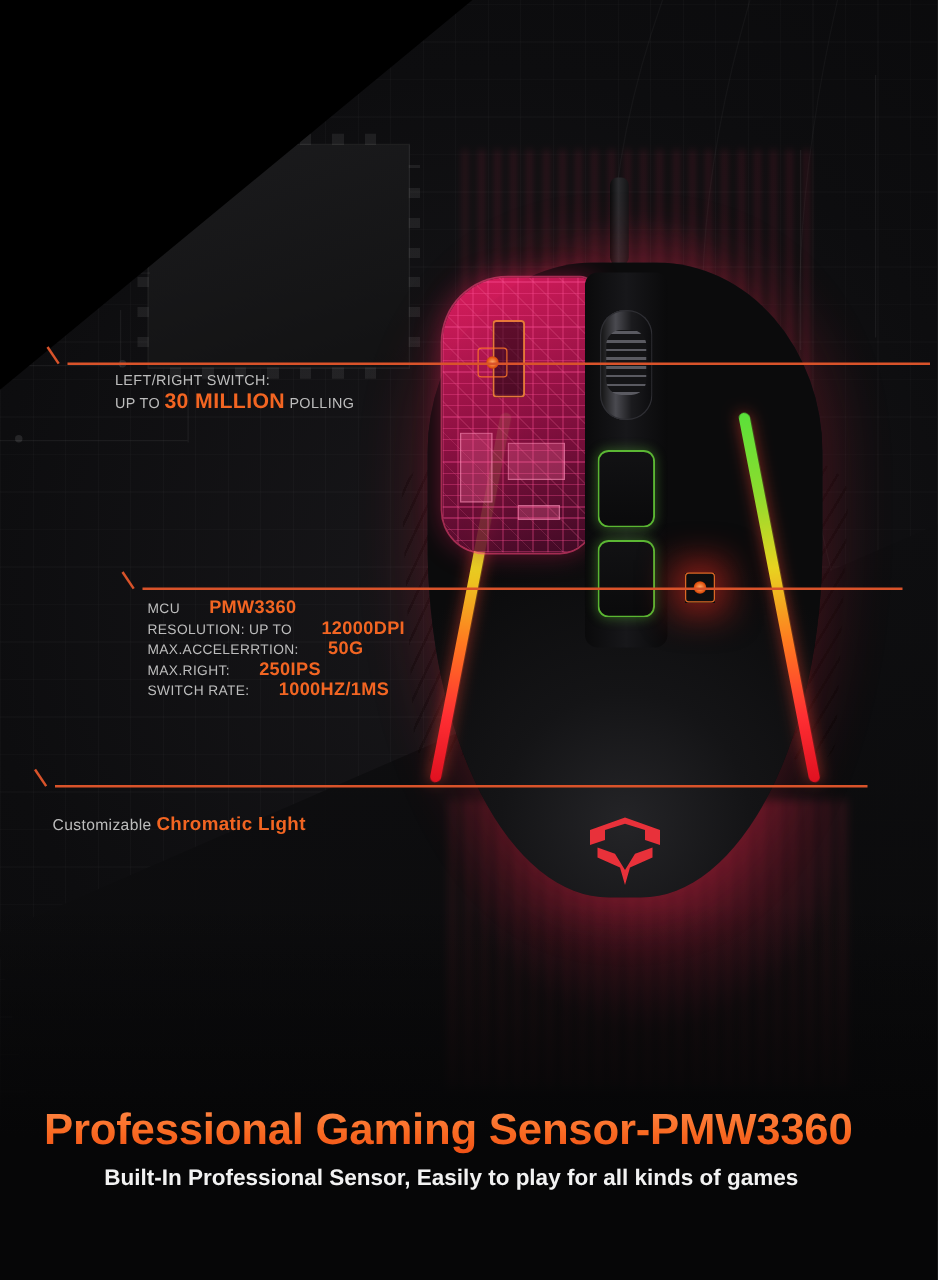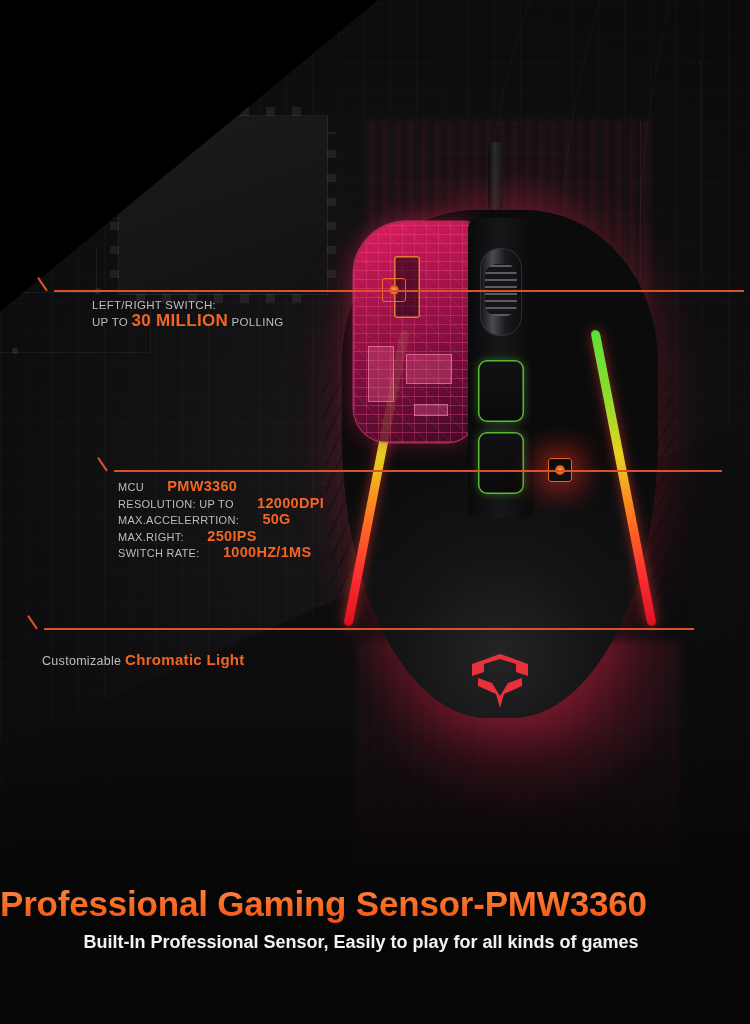--- a/index.html
+++ b/index.html
@@ -118,21 +118,21 @@
   .c2{left:98px;top:470px;} .c2 .cl-line{left:16px;top:0;width:608px;}
   .c2 .cl-tick{left:8px;top:-15px;}
   .c2 .cl-text{left:20px;top:9px;font-size:11px;line-height:15.5px;}
   .c2 .big{font-size:14.5px;margin-left:20px;}
   .c3{left:28px;top:628px;} .c3 .cl-line{left:16px;top:0;width:650px;}
   .c3 .cl-tick{left:8px;top:-15px;}
   .c3 .cl-text{left:14px;top:10px;font-size:12.5px;margin-top:13px;}
   .c3 .big{font-size:15px;}
 
   
-  .ftitle{position:absolute;left:0;top:884px;width:682px;text-align:left;
+  .ftitle{position:absolute;left:0;top:884px;width:682px;text-align:right;
       font-size:35px;font-weight:700;letter-spacing:-.2px;
       background:linear-gradient(180deg,#ff8a4a 0%,#f96a22 55%,#ef4f15 100%);
       -webkit-background-clip:text;background-clip:text;color:transparent;}
   .fsub{position:absolute;left:0;top:932px;width:722px;text-align:center;
       font-size:18px;font-weight:600;color:#f2f2f2;}
 </style>
 </head>
 <body>
 
 <div id="stage">

